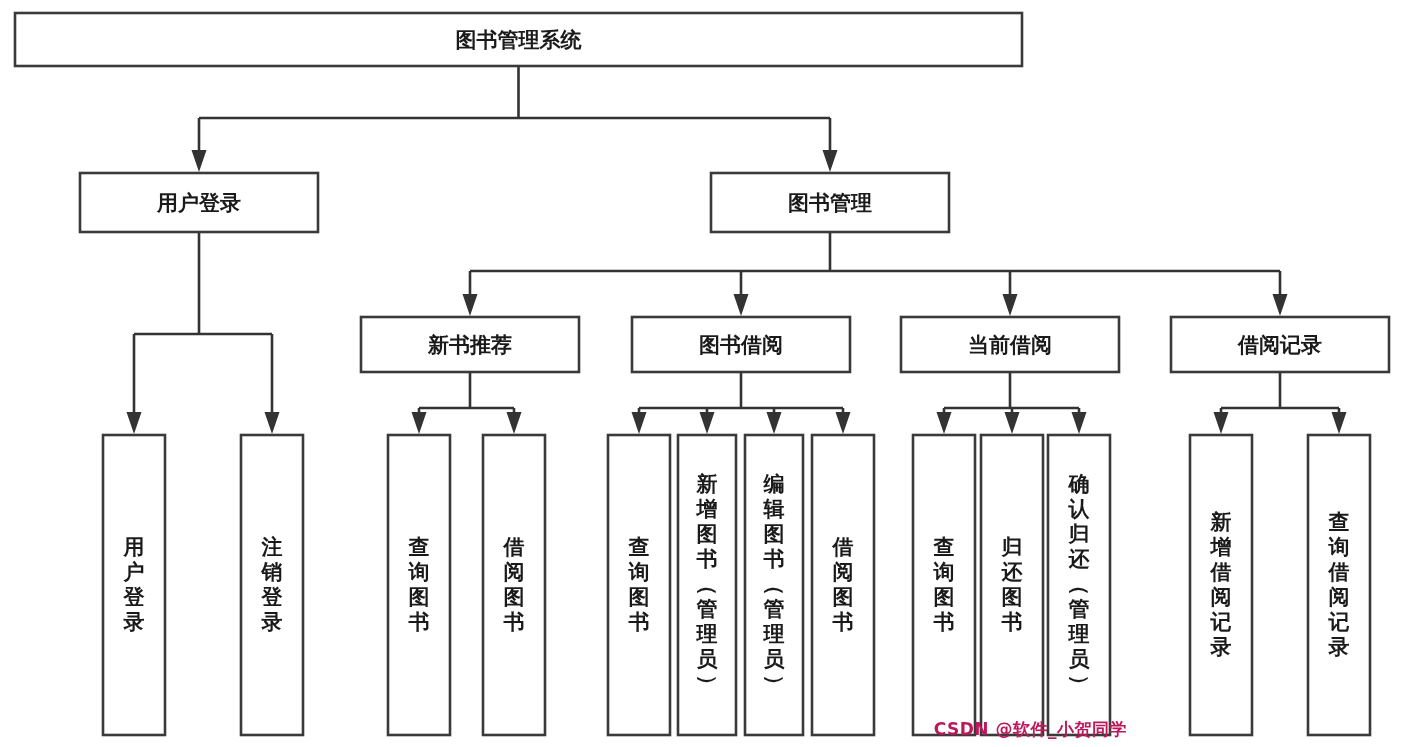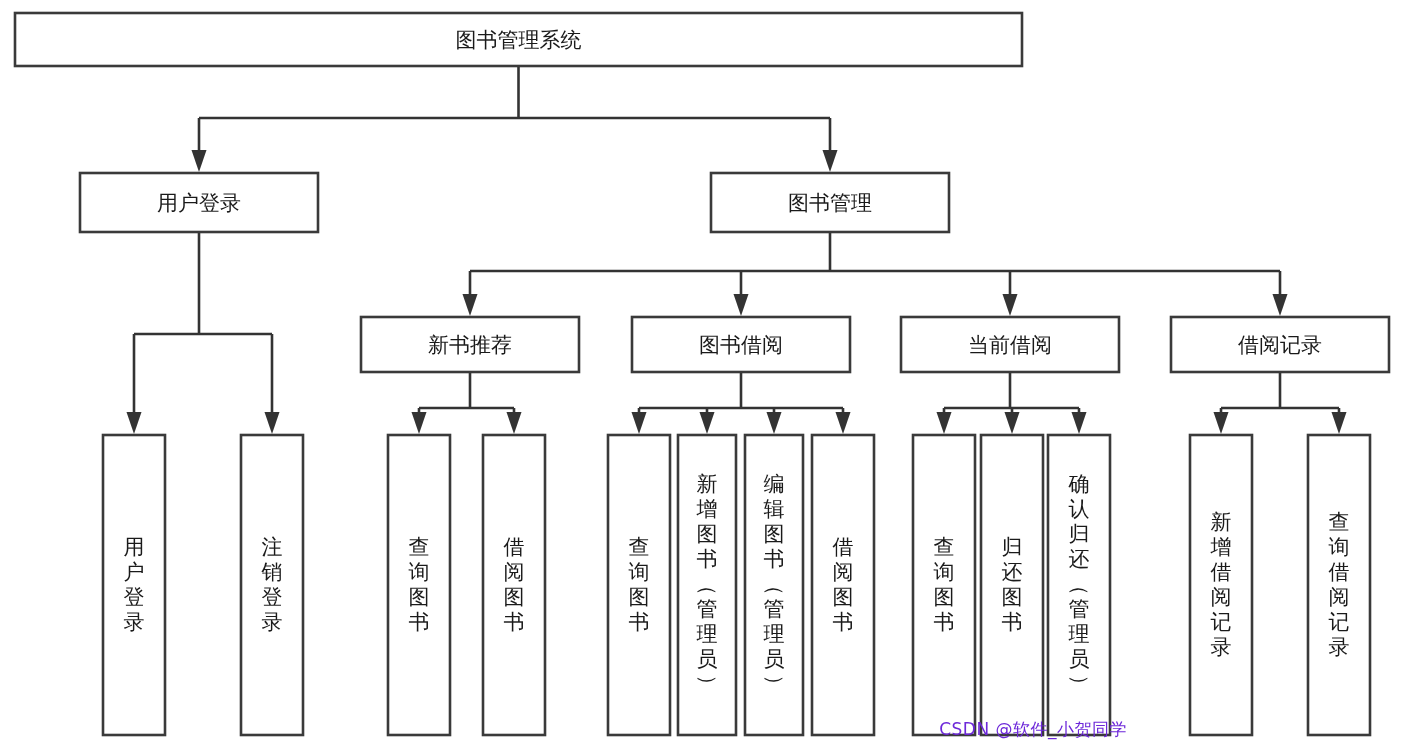--- a/index.html
+++ b/index.html
@@ -12,20 +12,21 @@
     width: 1405px;
     height: 747px;
     font-family: "DejaVu Sans", "Liberation Sans", sans-serif;
     overflow: hidden;
     position: relative;
   }
   #diagram-root {
     position: relative;
     width: 1139px;
     height: 747px;
+    font-weight: bold;
   }
   svg#flowchart {
     position: absolute;
     left: 0;
     top: 0;
     width: 1405px;
     height: 747px;
     display: block;
   }
   .node-box {
@@ -54,21 +55,21 @@
   .arrow-head {
     fill: #333333;
     stroke: none;
   }
   .watermark {
     position: absolute;
     right: 12px;
     bottom: 6px;
     font-family: "DejaVu Sans", "Liberation Sans", sans-serif;
     font-size: 17px;
-    color: #6d28d9;
+    color: #be185d;
     letter-spacing: 0.5px;
     white-space: nowrap;
     user-select: none;
   }
 </style>
 </head>
 <body>
 
 <div id="diagram-root">
   <svg id="flowchart" viewBox="0 0 1405 747">

